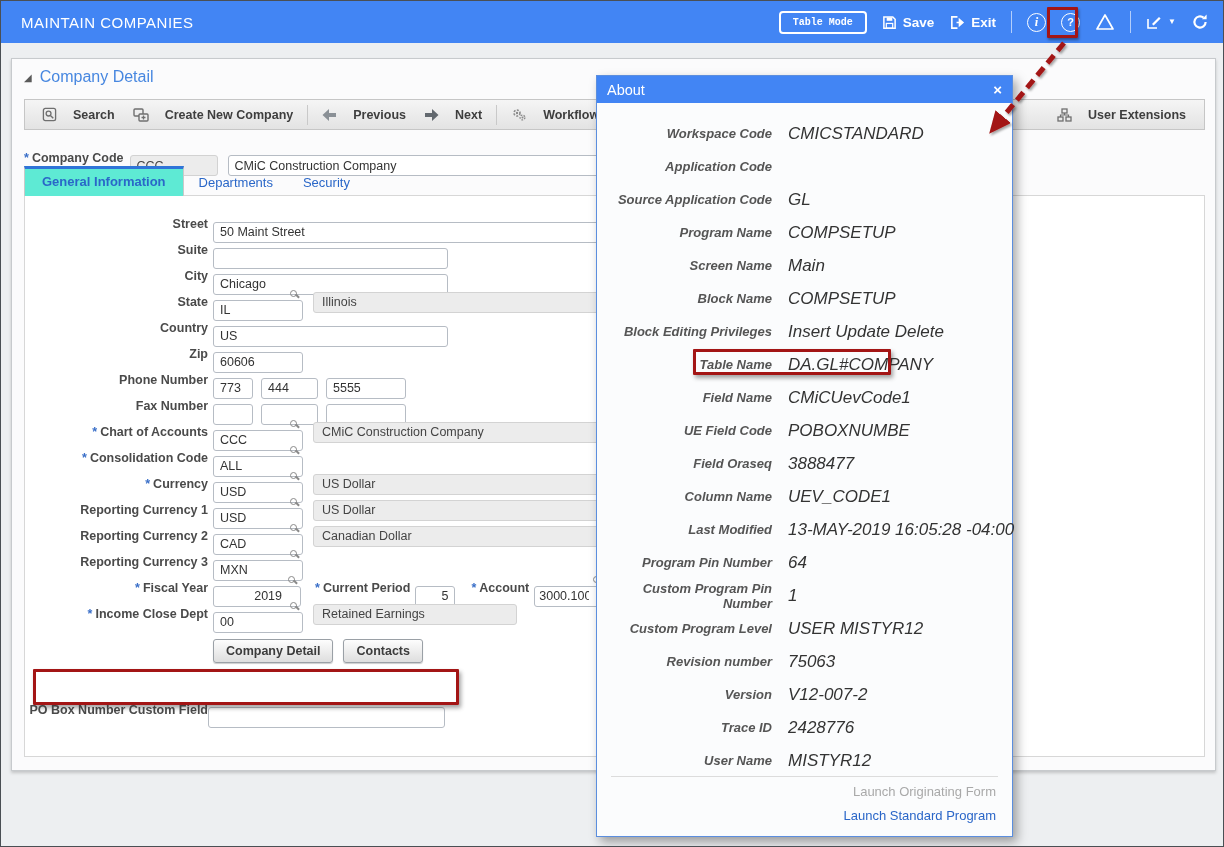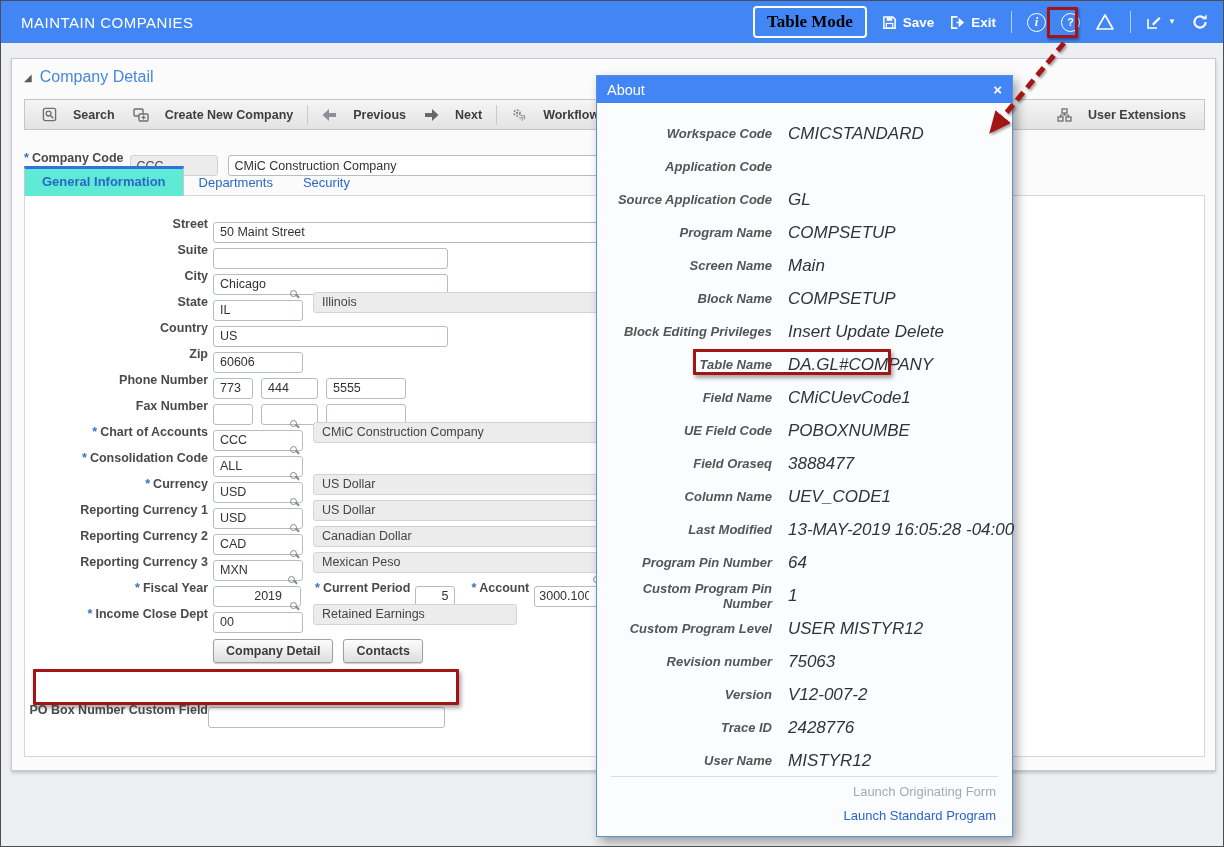--- a/index.html
+++ b/index.html
@@ -7,21 +7,21 @@
   body { font-family:"Liberation Sans", sans-serif; }
   #stage { position:relative; width:1224px; height:847px; background:#edeff1;
            border:1px solid #4a4f54; overflow:hidden; }
 
   
   .app-header { position:absolute; left:0; top:0; width:100%; height:42px;
     background:#4285f4; display:flex; align-items:center; padding:0 14px 0 20px; }
   .app-title { color:#fff; font-size:15px; letter-spacing:.5px; }
   .header-right { margin-left:auto; display:flex; align-items:center; gap:15px; color:#fff; }
   .btn-tablemode { border:2px solid #fff; border-radius:4px; background:transparent;
-    color:#000000; font-weight:700; font-size:17px; padding:4px 12px; font-family:Liberation Serif, serif; cursor:pointer; }
+    color:#ffffff; font-weight:700; font-size:10px; padding:4px 12px; font-family:Liberation Mono, monospace; cursor:pointer; }
   .hbtn { display:flex; align-items:center; gap:6px; font-weight:700; font-size:13.5px; cursor:pointer; }
   .hdiv { width:1px; height:22px; background:rgba(255,255,255,.6); }
   .circ { width:19px; height:19px; border:1.6px solid #fff; border-radius:50%;
     display:flex; align-items:center; justify-content:center; font-size:11px; font-weight:700; cursor:pointer; }
   .circ.it { font-family:"Liberation Serif", serif; font-style:italic; font-size:12.5px; }
   .caret { font-size:8px; line-height:1; }
 
   
   .panel { position:absolute; left:10px; top:57px; width:1205px; height:713px;
     background:#fbfbfc; border:1px solid #c7cacd; box-shadow:0 2px 3px rgba(0,0,0,.18); }
@@ -320,21 +320,20 @@
 
         <div class="frow">
           <span class="flabel">Reporting Currency 2</span>
           <span class="lkwrap w-code"><input class="fld" value="CAD" style=""><span class="mag"></span></span>
           <span class="desc w-desc">Canadian Dollar</span>
         </div>
 
         <div class="frow">
           <span class="flabel">Reporting Currency 3</span>
           <span class="lkwrap w-code"><input class="fld" value="MXN" style=""><span class="mag"></span></span>
-          <span class="desc w-desc">Mexican Peso</span>
         </div>
 
         <div class="frow">
           <span class="flabel"><span class="req">*</span><span>Fiscal Year</span></span>
           <span class="lkwrap" style="width:88px;"><input class="fld" style="text-align: right;" value="2019"><span class="mag"></span></span>
           <span class="ilabel" style="margin-left:14px;"><span class="req">*</span><span>Current Period</span></span>
           <input class="fld" style="width: 40px; text-align: right;" value="5">
           <span class="ilabel" style="margin-left:16px;"><span class="req">*</span><span>Account</span></span>
           <span class="lkwrap" style="width:72px;"><input class="fld" style="padding-left: 4px; padding-right: 16px;" value="3000.100"><span class="mag"></span></span>
         </div>

